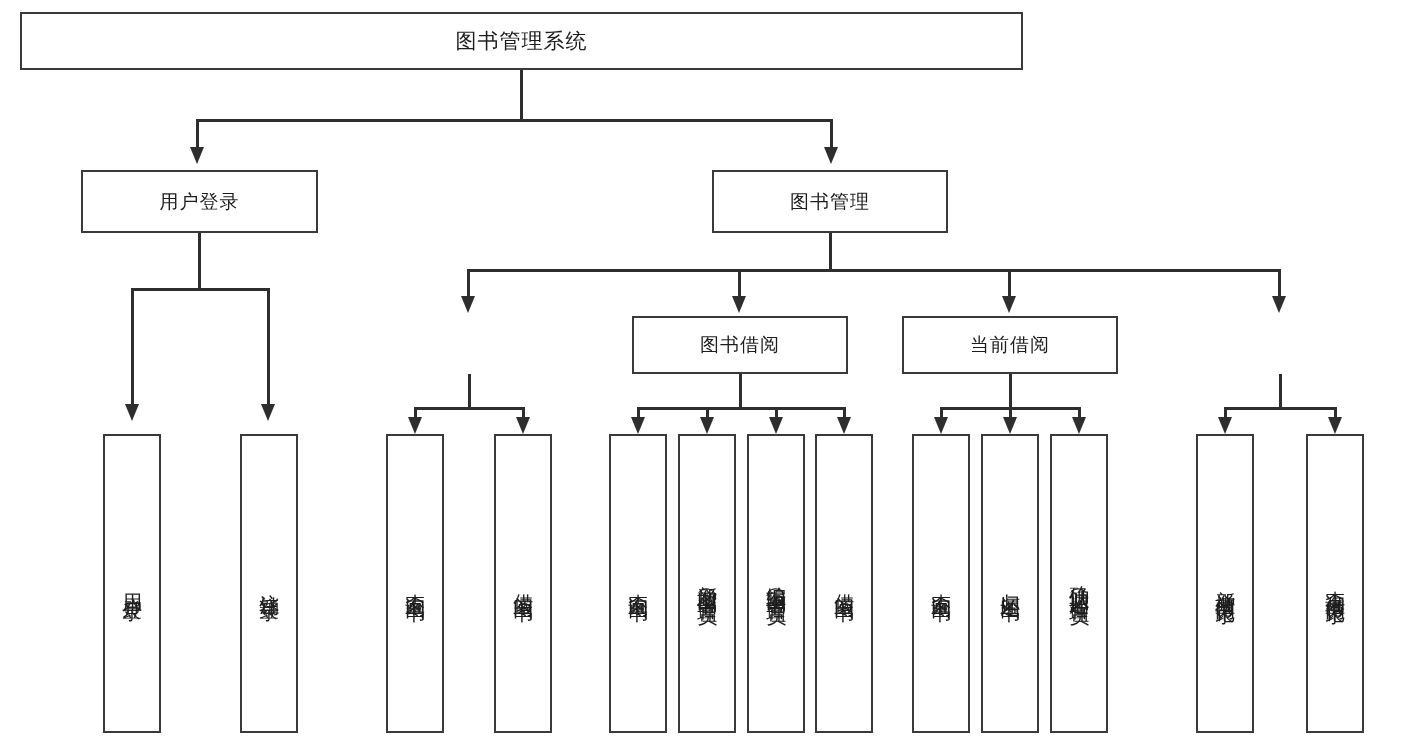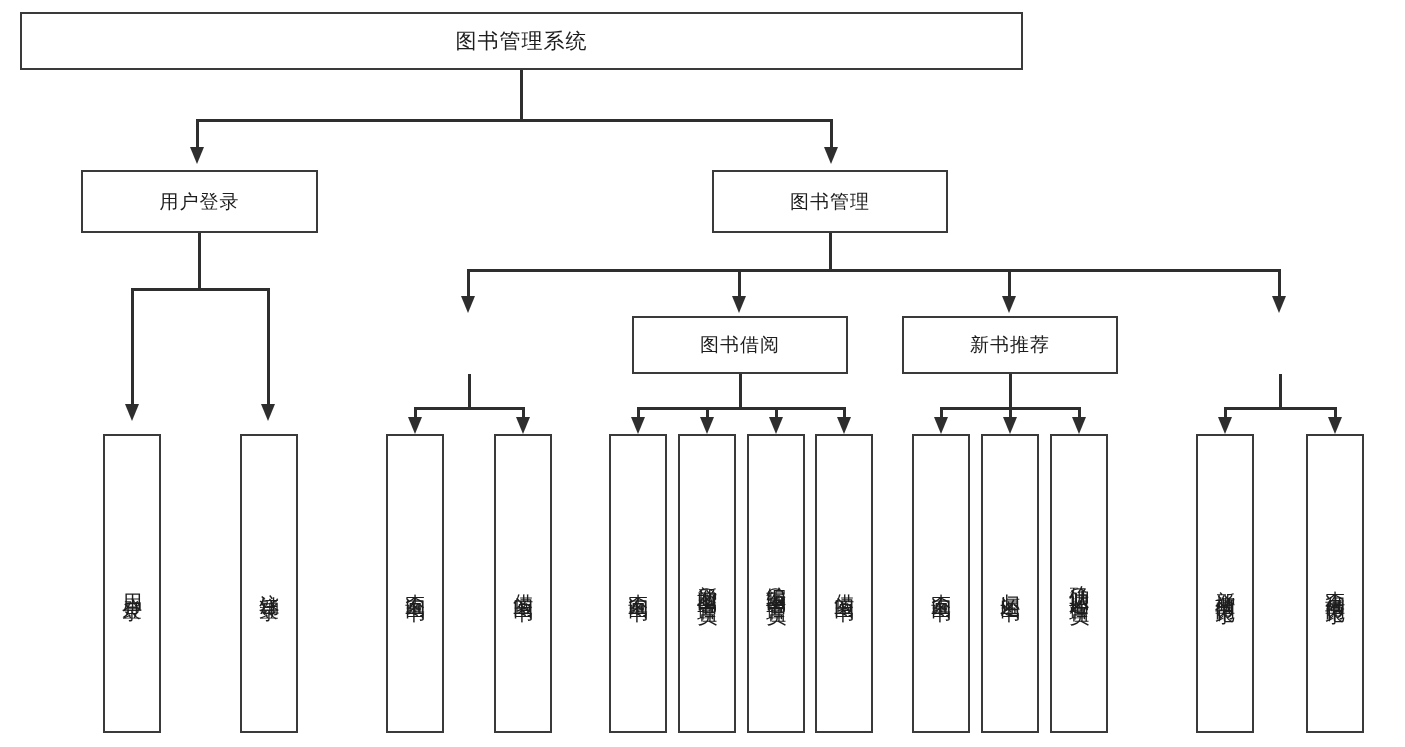--- a/index.html
+++ b/index.html
@@ -124,21 +124,21 @@
 
   <div class="node root" style="left:20px;top:12px;width:1003px;height:58px;">图书管理系统</div>
 
   <div class="node lvl2" style="left:81px;top:170px;width:237px;height:63px;">用户登录</div>
 
   <div class="node lvl2" style="left:712px;top:170px;width:236px;height:63px;">图书管理</div>
 
 
   <div class="node lvl3" style="left:632px;top:316px;width:216px;height:58px;">图书借阅</div>
 
-  <div class="node lvl3" style="left:902px;top:316px;width:216px;height:58px;">新书推荐</div>
+  <div class="node lvl3" style="left:902px;top:316px;width:216px;height:58px;">当前借阅</div>
 
 
   <div class="node leaf" style="left:103px;top:434px;width:58px;height:299px;">用户登录</div>
   <div class="node leaf" style="left:240px;top:434px;width:58px;height:299px;">注销登录</div>
 
   <div class="node leaf" style="left:386px;top:434px;width:58px;height:299px;">查询图书</div>
   <div class="node leaf" style="left:494px;top:434px;width:58px;height:299px;">借阅图书</div>
 
   <div class="node leaf" style="left:609px;top:434px;width:58px;height:299px;">查询图书</div>
   <div class="node leaf" style="left:678px;top:434px;width:58px;height:299px;">新增图书（管理员）</div>

